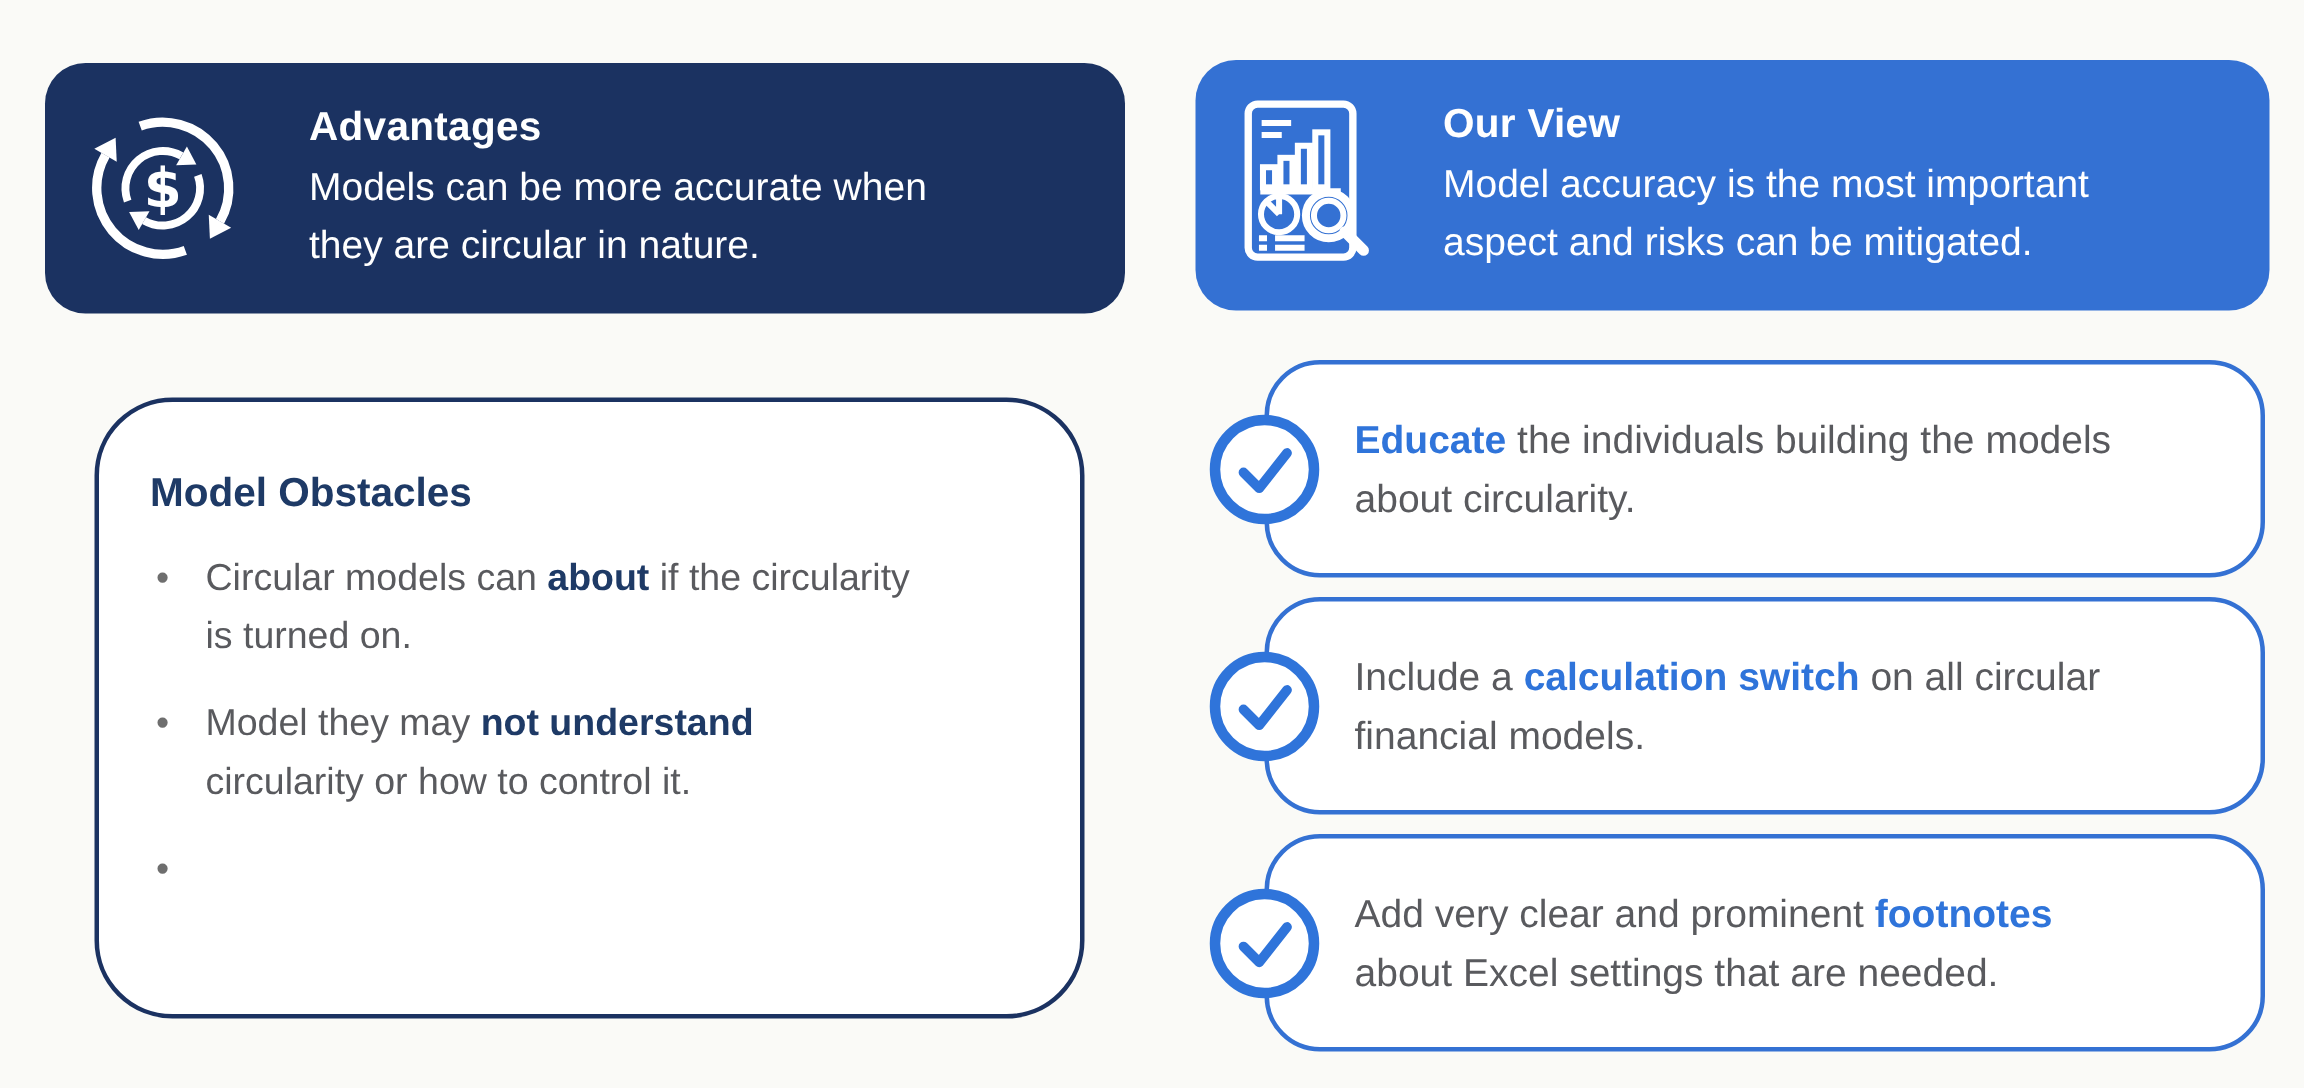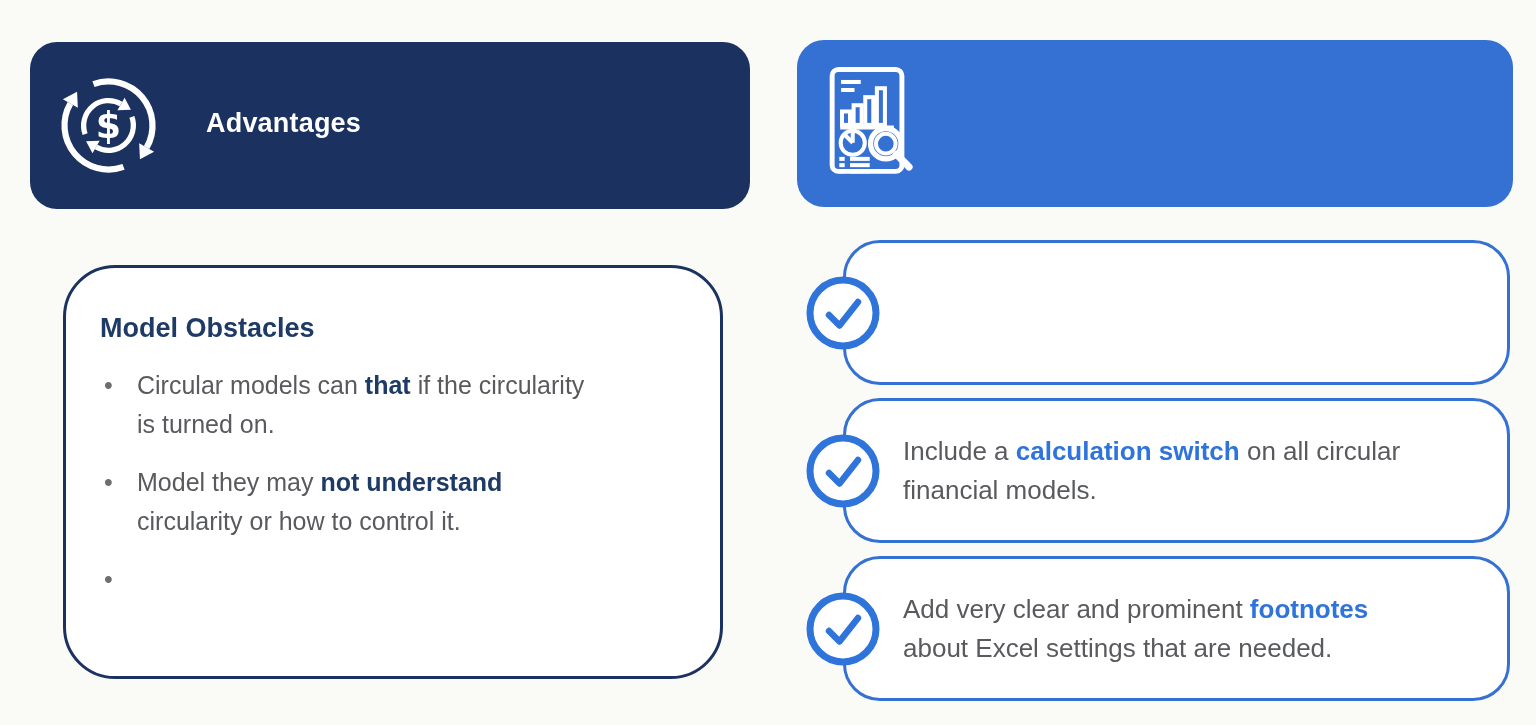--- a/index.html
+++ b/index.html
@@ -78,20 +78,22 @@
           <polygon points="92.8,95.1 107.6,87.5 92,78.5"></polygon>
           <polygon points="27.2,24.9 12.4,32.5 28,41.5"></polygon>
           <polygon points="36.6,76.5 43.3,89 50.8,76"></polygon>
           <polygon points="83.4,43.5 76.8,31 69.3,44"></polygon>
         </g>
         <text x="60" y="73" text-anchor="middle" font-size="38" font-weight="bold" fill="#FFFFFF" font-family="DejaVu Sans, sans-serif">$</text>
       </svg>
     </span>
     <div class="panel-text">
       <h2>Advantages</h2>
+      <p>Models can be more accurate when
+they are circular in nature.</p>
     </div>
   </section>
 
   <section class="box ourview">
     <span class="icon-wrap">
       <svg width="93" height="126" viewBox="0 0 104 132" fill="none">
         <rect x="8" y="5" width="78" height="114" rx="7" stroke="#FFFFFF" stroke-width="5.5"></rect>
         <g stroke="#FFFFFF" stroke-width="4.5">
           <path d="M18 19 H40"></path>
           <path d="M18 28 H33"></path>
@@ -108,46 +110,53 @@
           <path d="M16 112 H22"></path>
             <path d="M28 112 H50"></path>
           <path d="M16 119 H22"></path>
             <path d="M28 119 H50"></path>
         </g>
         <circle cx="68" cy="88" r="17" stroke="#FFFFFF" stroke-width="6" fill="#3471D3"></circle>
         <circle cx="68" cy="88" r="11" stroke="#FFFFFF" stroke-width="4.5"></circle>
         <path d="M80 100 L94 114" stroke="#FFFFFF" stroke-width="8" stroke-linecap="round"></path>
       </svg>
     </span>
+    <div class="panel-text">
+      <h2>Our View</h2>
+      <p>Model accuracy is the most important
+aspect and risks can be mitigated.</p>
+    </div>
   </section>
 
   <section class="obstacles">
     <h2>Model Obstacles</h2>
     <div class="obstacle-item">
       <span class="dot">•</span>
-      <p class="rich"><span>Circular models can </span><span class="em">that</span><span> if the circularity
+      <p class="rich"><span>Circular models can </span><span class="em">about</span><span> if the circularity
 is turned on.</span></p>
     </div>
     <div class="obstacle-item">
       <span class="dot">•</span>
       <p class="rich"><span>Model they may </span><span class="em">not understand</span><span>
 circularity or how to control it.</span></p>
     </div>
     <div class="obstacle-item">
       <span class="dot">•</span>
     </div>
   </section>
 
   <section class="rec-card c1">
     <span class="check">
       <svg width="74" height="74" viewBox="0 0 74 74">
         <circle cx="37" cy="37" r="33" fill="#FFFFFF" stroke="#2F74DA" stroke-width="7"></circle>
         <path d="M23 39 L33.5 49.5 L52 26" fill="none" stroke="#2F74DA" stroke-width="6.5" stroke-linecap="round" stroke-linejoin="round"></path>
       </svg>
     </span>
+    <p class="rich"><span class="em">Educate</span><span> the individuals building the models
+about circularity.</span></p>
   </section>
 
   <section class="rec-card c2">
     <span class="check">
       <svg width="74" height="74" viewBox="0 0 74 74">
         <circle cx="37" cy="37" r="33" fill="#FFFFFF" stroke="#2F74DA" stroke-width="7"></circle>
         <path d="M23 39 L33.5 49.5 L52 26" fill="none" stroke="#2F74DA" stroke-width="6.5" stroke-linecap="round" stroke-linejoin="round"></path>
       </svg>
     </span>
     <p class="rich"><span>Include a </span><span class="em">calculation switch</span><span> on all circular

